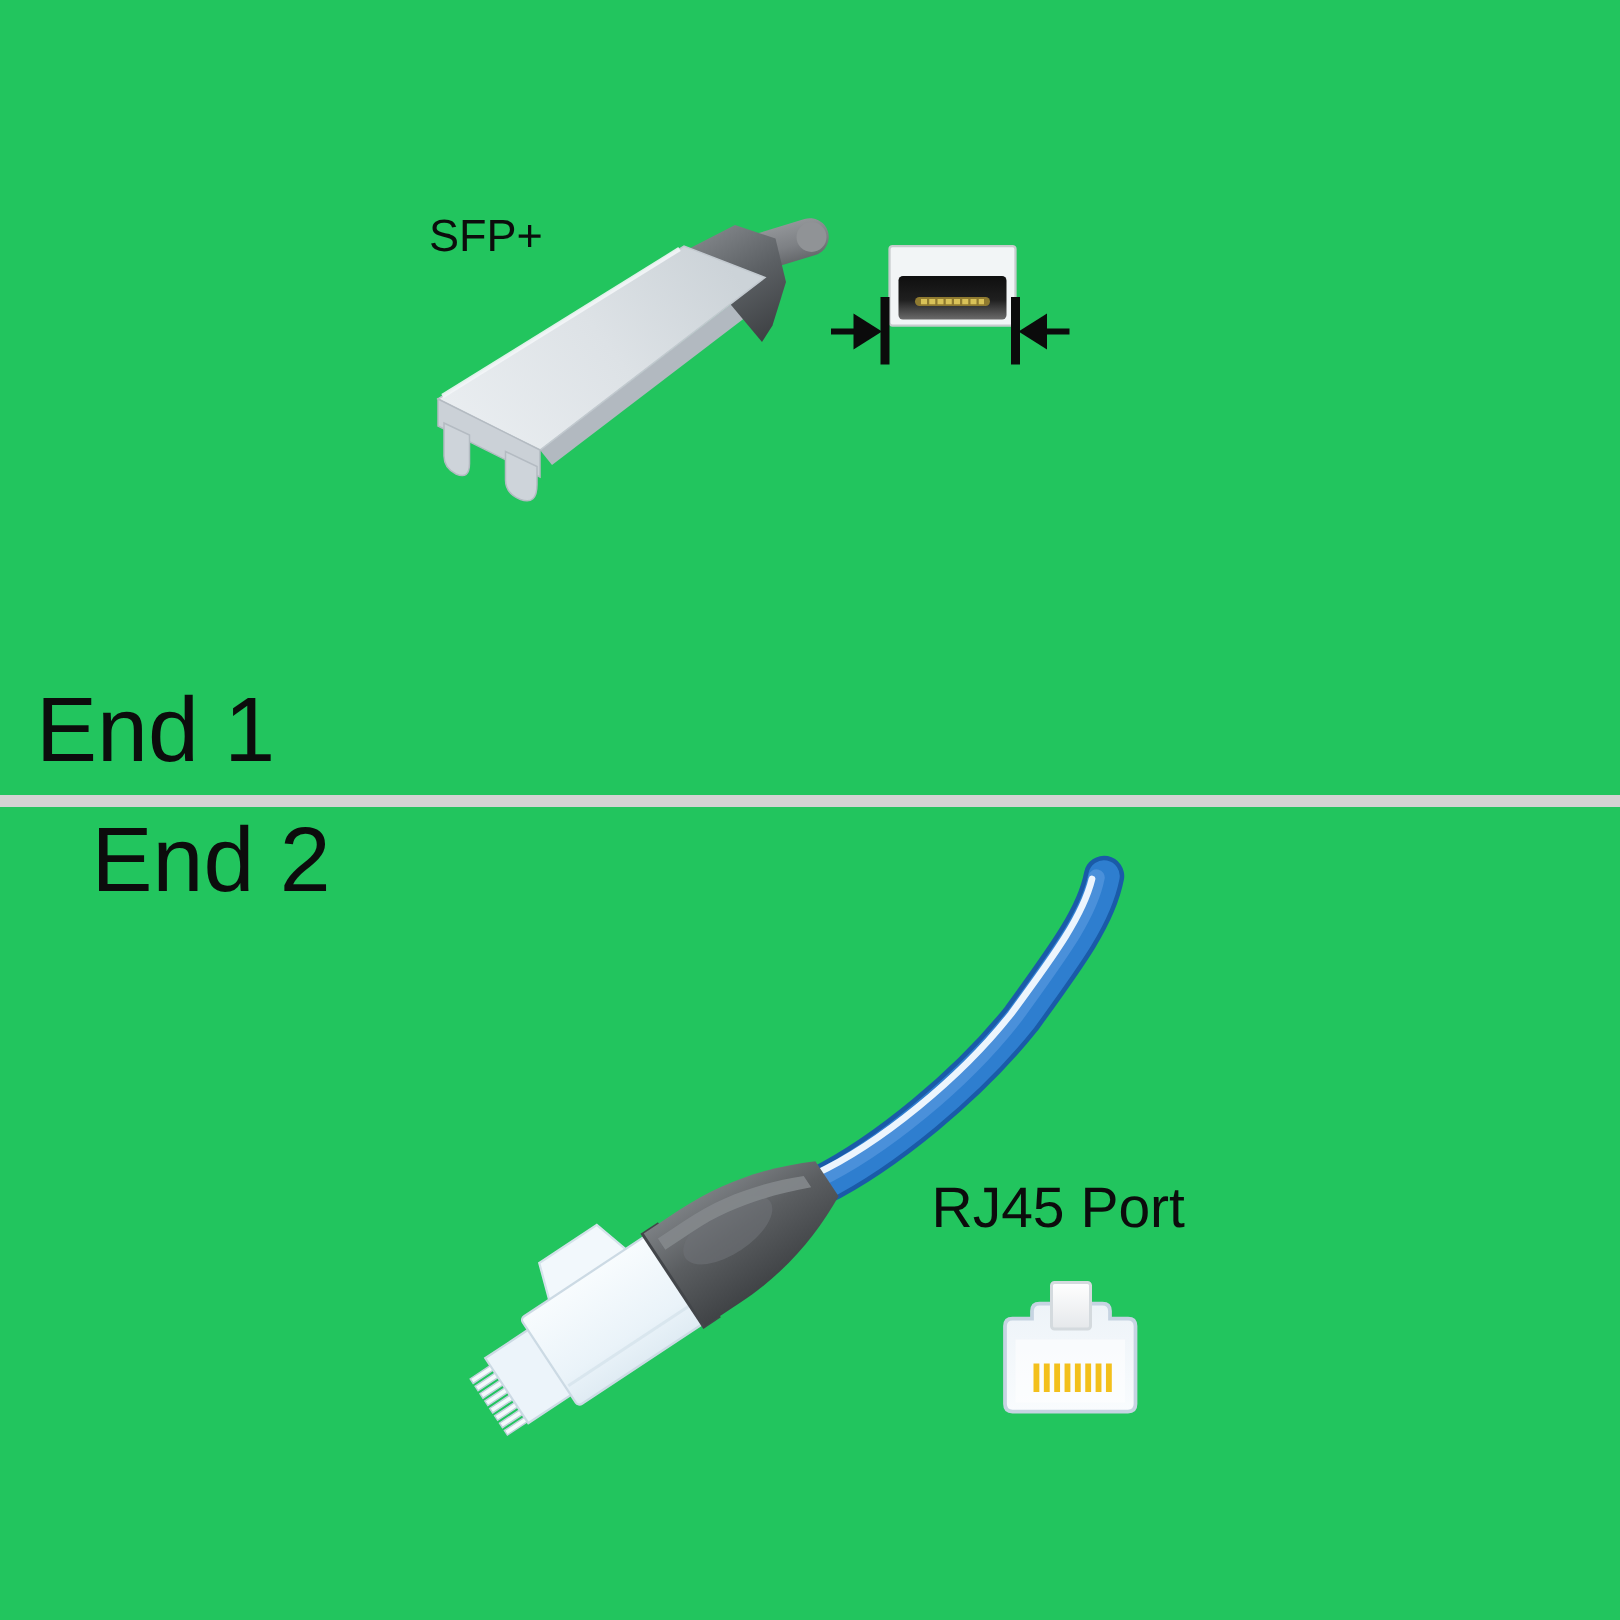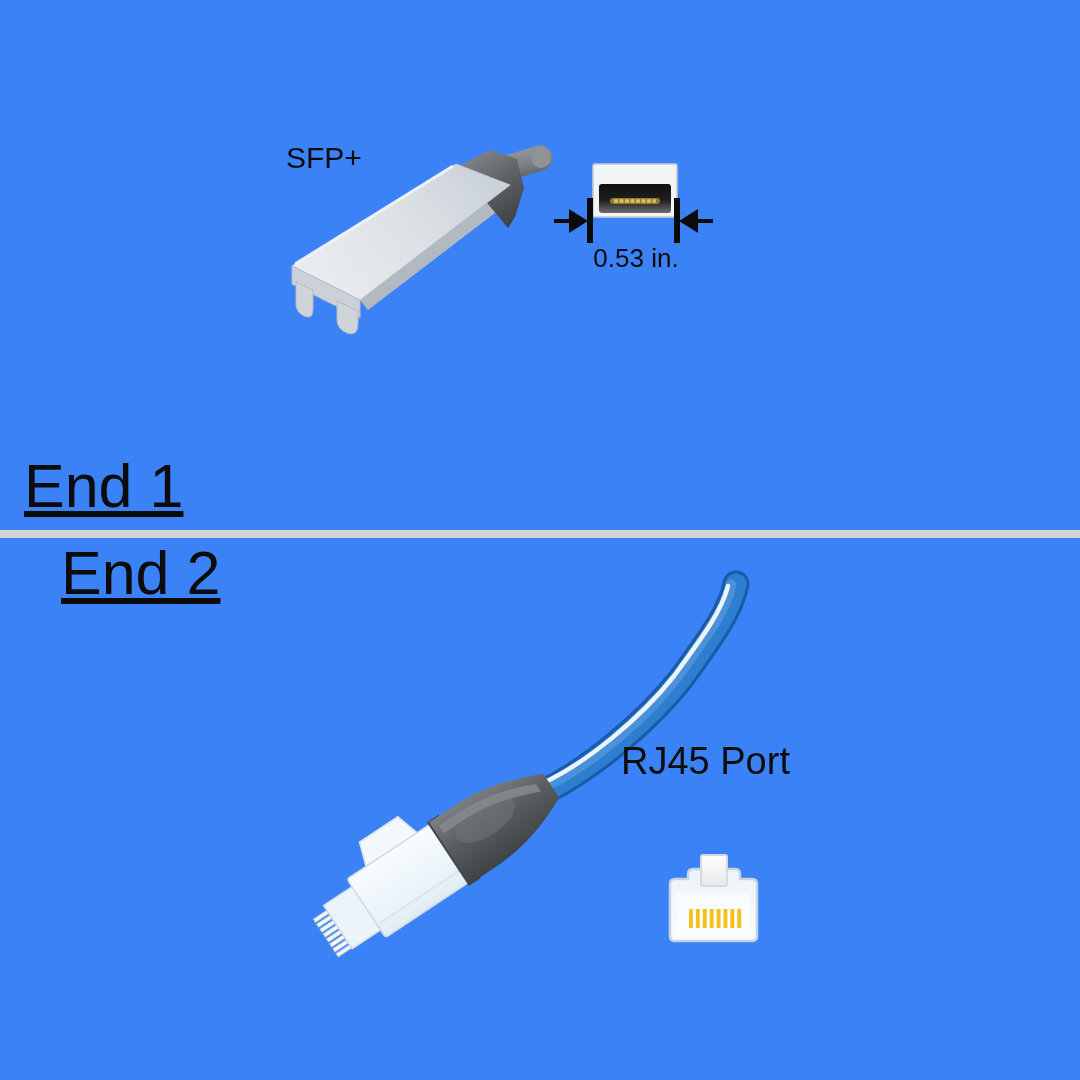--- a/index.html
+++ b/index.html
@@ -1,27 +1,27 @@
 <!DOCTYPE html>
 <html><head>
 <meta charset="utf-8">
 <style>
   html,body { margin:0; padding:0; background:#ffffff; }
   .canvas {
-    position:relative; width:1080px; height:1080px; background:#3b82f6;
+    position:relative; width:1080px; height:1080px; background:#22c55e;
     overflow:hidden; font-family:"Liberation Sans", sans-serif; color:#0c0c0c;
   }
   #svg-art { position:absolute; left:0; top:0; width:1080px; height:1080px; }
   .label, .heading, .meas { position:absolute; white-space:nowrap; }
   .sfp   { left:286px; top:143px; font-size:30px; line-height:1; }
   .meas  { left:553px; top:243px; width:166px; font-size:26px; line-height:31px; text-align:center; }
-  .heading { left:24px; font-size:61px; line-height:1;text-decoration:underline; }
+  .heading { left:24px; font-size:61px; line-height:1; }
   .end1  { top:456px; }
   .end2  { top:543px;margin-left:37px; }
-  .rj45  { left:621px; top:742px; font-size:38px; line-height:1; }
+  .rj45  { left:621px; top:787px; font-size:38px; line-height:1; }
   .divider { position:absolute; left:0; top:530px; width:1080px; height:8px; background:#d3d3d3; }
 </style>
 </head>
 <body>
 
 <div class="canvas">
 
   <svg id="svg-art" viewBox="0 0 1080 1080" xmlns="http://www.w3.org/2000/svg">
     <defs>
       <linearGradient id="sfpTopGrad" gradientUnits="userSpaceOnUse" x1="310" y1="300" x2="480" y2="170">
@@ -145,21 +145,20 @@
         <rect x="723.5" y="909" width="3.9" height="19"></rect>
         <rect x="730.4" y="909" width="3.9" height="19"></rect>
         <rect x="737.3" y="909" width="3.9" height="19"></rect>
       </g>
     </g>
   </svg>
 
   <div class="label sfp">SFP+</div>
 
   <div class="meas">
-    <div>0.53 in.</div>
   </div>
 
   <div class="heading end1">End 1</div>
 
   <div class="divider"></div>
 
   <div class="heading end2">End 2</div>
 
   <div class="label rj45">RJ45 Port</div>
 

